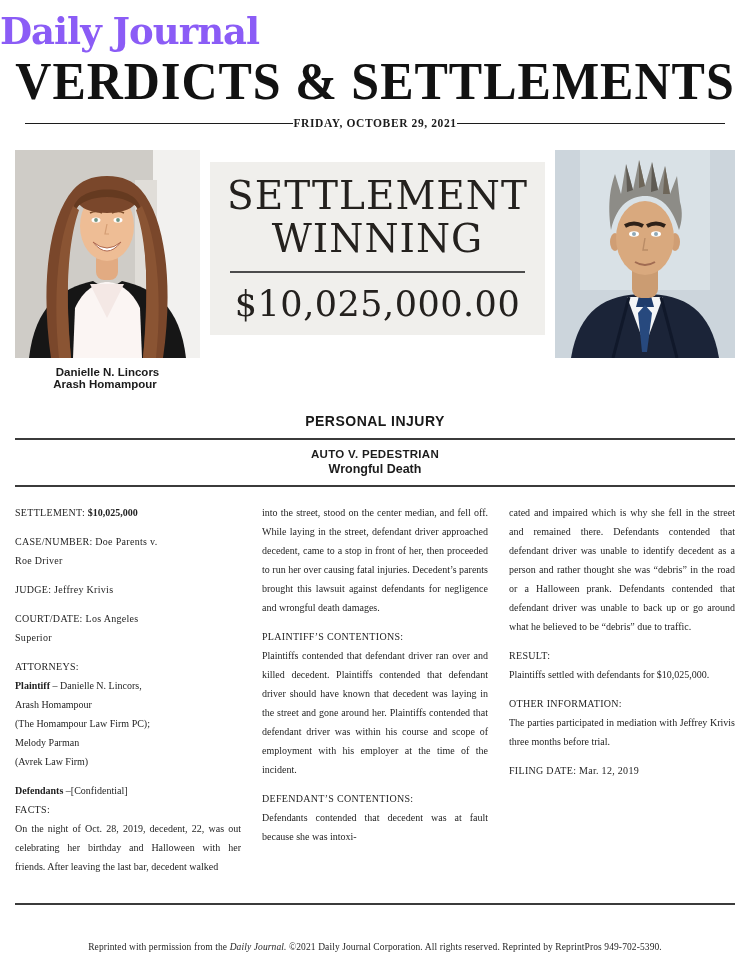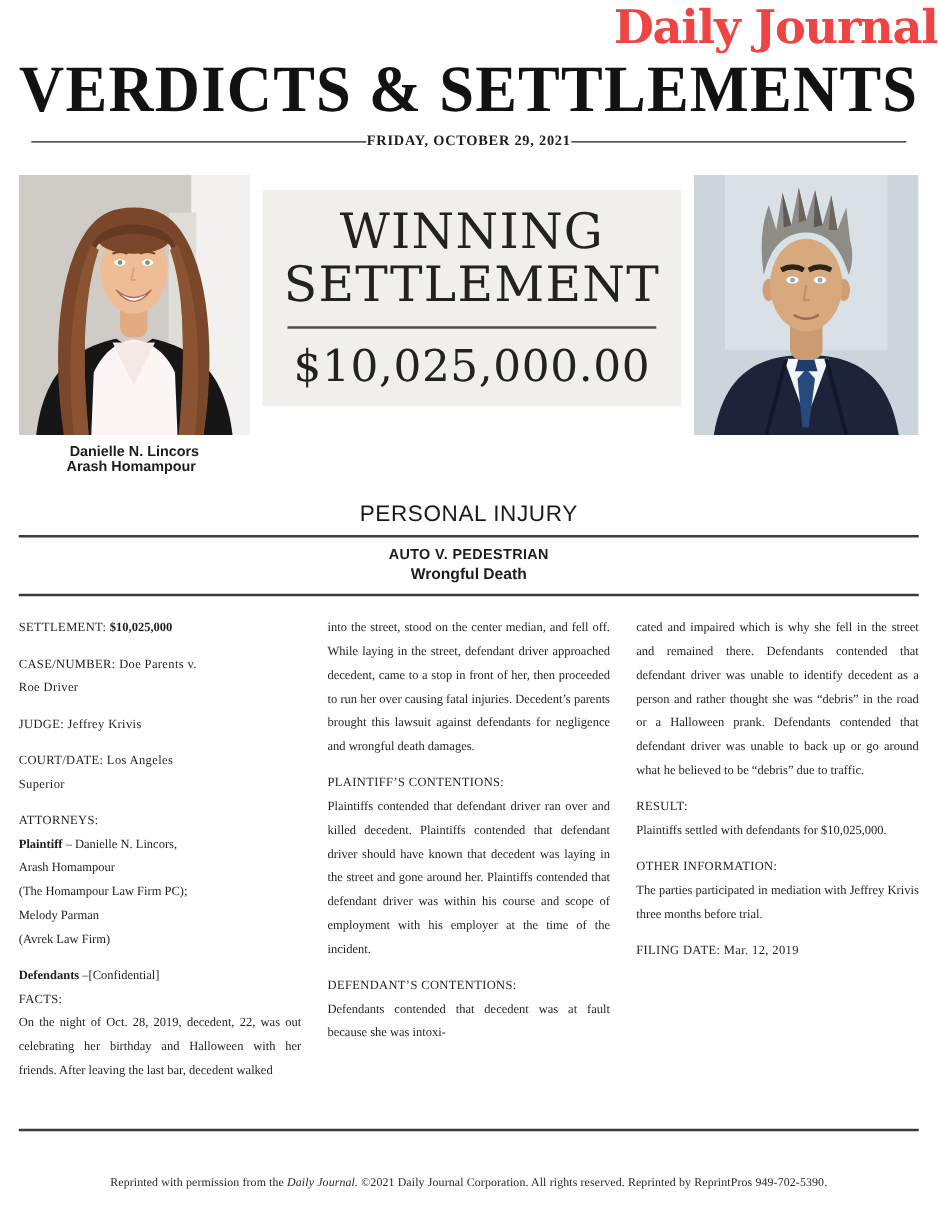--- a/index.html
+++ b/index.html
@@ -9,27 +9,28 @@
     width: 750px;
     height: 975px;
     background: #ffffff;
     font-family: "Liberation Serif", serif;
     color: #1c1c1c;
     overflow: hidden;
   }
 
   
   .logo {
-    text-align: right;
+    padding-top: 10px;
+    text-align: left;
     font-family: "DejaVu Serif", serif;
     font-weight: bold;
     font-size: 37px;
     line-height: 42px;
     letter-spacing: -1px;
-    color: #ef4444;
+    color: #8b5cf6;
   }
   .title {
     margin: 2px 0 0;
     text-align: center;
     font-family: "Liberation Serif", serif;
     font-weight: bold;
     font-size: 50px;
     line-height: 54px;
     letter-spacing: 1px;
     color: #121212;
@@ -86,21 +87,21 @@
     font-family: "Liberation Sans", sans-serif;
     font-weight: bold;
     font-size: 11.5px;
     text-align: center;
   }
   .caption-left { width: 185px; }
   .caption-right { width: 180px; }
 
   
   .case-head { margin-top: 21px; text-align: center; font-family: "Liberation Sans", sans-serif; }
-  .category { font-weight: normal; font-size: 18px; line-height: 20px; letter-spacing: 0.5px; color: #191919; }
+  .category { font-weight: bold; font-size: 14px; line-height: 20px; letter-spacing: 0.5px; color: #191919; }
   .rule-heavy { border: none; height: 2px; background: #3b3b3b; margin: 7px 15px 0; }
   .case-type { margin-top: 7px; font-weight: bold; font-size: 11.5px; line-height: 14px; letter-spacing: 0.3px; }
   .case-subtype { font-weight: bold; font-size: 12.5px; line-height: 16px; }
   .rule-heavy-2 { border: none; height: 2px; background: #3b3b3b; margin: 8px 15px 0; }
 
   
   .columns {
     display: flex;
     gap: 21px;
     margin: 16px 15px 0;
@@ -172,22 +173,22 @@
         <path d="M92,74 L90,84 L94,84" fill="none" stroke="#d49d74" stroke-width="1.2"></path>
 
         <path d="M36,208 C26,140 32,70 58,40 C66,31 76,26 92,26 C108,26 118,31 126,40 C152,70 158,140 148,208 L128,208 C134,140 132,78 120,54 C112,66 72,66 64,54 C52,78 50,140 56,208 Z" fill="#7a472b"></path>
         <path d="M58,62 C58,32 126,32 126,62 C114,42 70,42 58,62 Z" fill="#653a20"></path>
         <path d="M44,208 C38,150 42,90 58,56 L64,60 C52,94 50,150 56,208 Z" fill="#8a5433"></path>
         <path d="M141,208 C147,150 143,90 127,56 L121,60 C133,94 134,150 128,208 Z" fill="#8a5433"></path>
       </svg>
     </div>
 
     <div class="banner">
+      <div class="banner-line">SETTLEMENT</div>
       <div class="banner-line">WINNING</div>
-      <div class="banner-line">SETTLEMENT</div>
       <div class="banner-rule"></div>
       <div class="banner-amount">$10,025,000.00</div>
     </div>
 
     <div class="photo photo-right">
       <svg width="180" height="208" viewBox="0 0 180 208">
         <rect x="0" y="0" width="180" height="208" fill="#ccd5dc"></rect>
         <rect x="25" y="0" width="130" height="140" fill="#d9e1e6"></rect>
 
         <path d="M16,208 C24,160 50,144 90,144 C130,144 156,160 164,208 Z" fill="#1b2438"></path>

